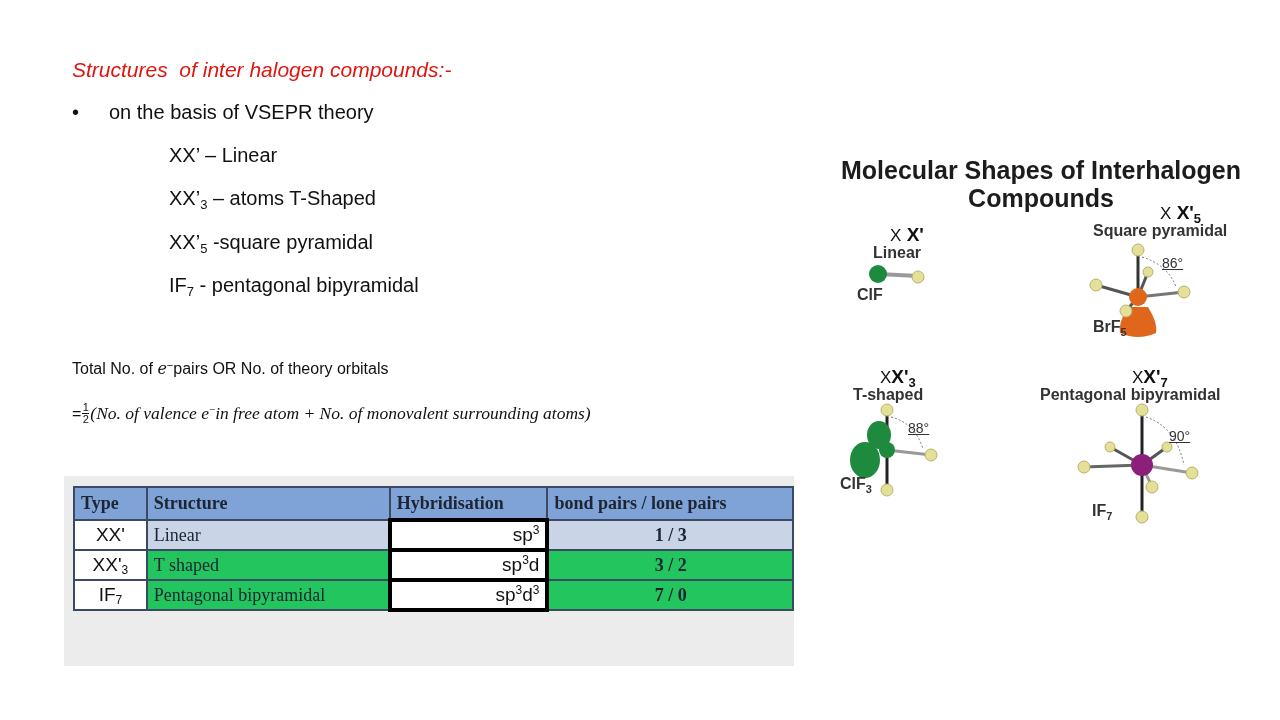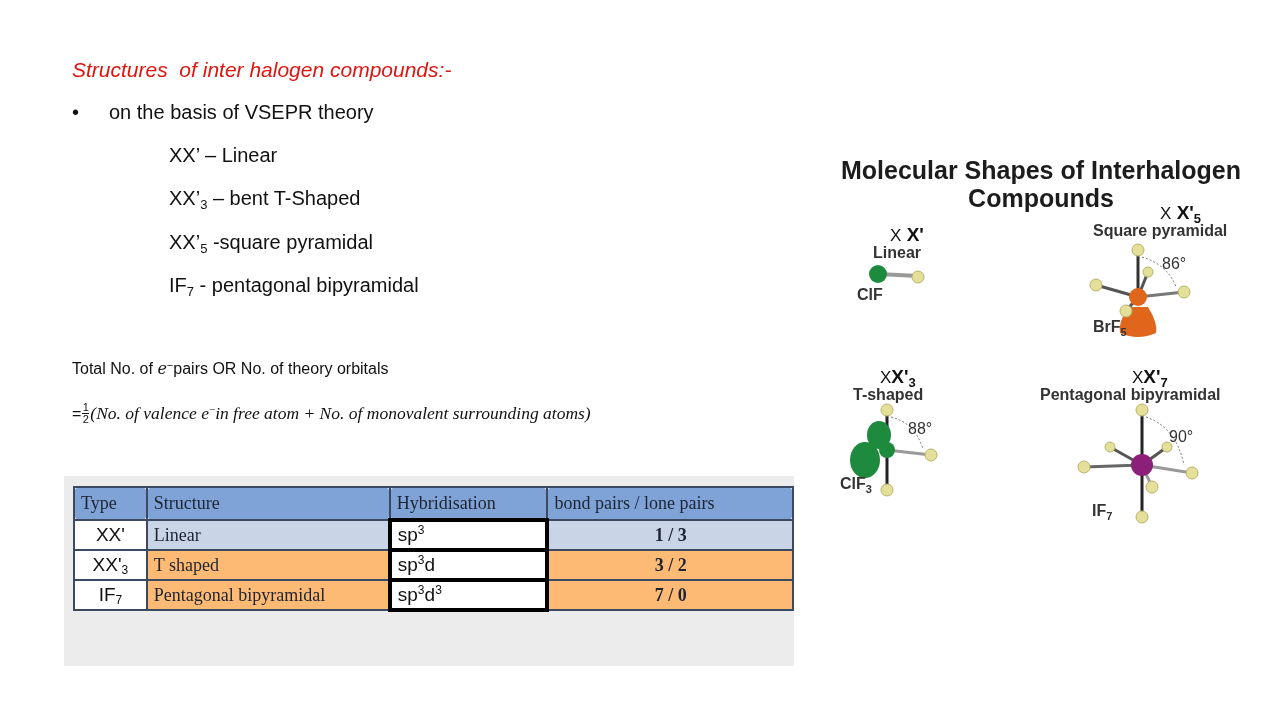--- a/index.html
+++ b/index.html
@@ -36,70 +36,70 @@
     position: absolute; left: 64px; top: 476px; width: 730px; height: 190px;
     background: #ececec;
   }
   table.props {
     position: absolute; left: 9px; top: 10px; border-collapse: collapse;
     font-family: "Liberation Serif", "DejaVu Serif", serif; font-size: 18px; color: #1d2433;
   }
   table.props th, table.props td {
     border: 2px solid #3b4a61; height: 30px; padding: 0 6px; box-sizing: border-box;
   }
-  table.props th { background: #7fa3d6; font-weight: normal; text-align: left; height: 33px; border-radius: 6px; }
+  table.props th { background: #7fa3d6; font-weight: bold; text-align: left; height: 33px; }
   table.props tr.r-light td { background: #c9d5e6; }
-  table.props tr.r-dark td { background: #fdba74; }
+  table.props tr.r-dark td { background: #22c55e; }
   .c-type { width: 73px; }
   .c-struct { width: 244px; }
   .c-hyb { width: 158px; }
   .c-bp { width: 247px; text-align: center; }
   td.type-cell {
     background: #ffffff !important; font-family: "Liberation Sans", sans-serif; font-size: 19px;
     text-align: center; color: #111;
   }
   td.type-cell sub, td.hyb-cell sup { font-size: 12px; line-height: 0; }
   td.type-cell sub { vertical-align: -3px; }
   td.hyb-cell {
     background: #ffffff !important; font-family: "Liberation Sans", sans-serif; font-size: 19px;
-    text-align: left; color: #111; border: 4px solid #000 !important;
+    text-align: right; color: #111; border: 4px solid #000 !important;
   }
   td.hyb-cell sup { vertical-align: 7px; }
   td.bp-cell { text-align: center; font-weight: bold; }
 
   
   .diagram { position: absolute; left: 810px; top: 150px; width: 460px; height: 390px; }
   .diagram-title {
     position: absolute; left: 6px; top: 6px; width: 450px; text-align: center;
     font-size: 25px; font-weight: bold; line-height: 28px; color: #1c1c1c;
   }
   .mol-formula { position: absolute; font-size: 19px; font-weight: bold; color: #111; white-space: nowrap; }
   .mol-formula .light { font-weight: normal; font-size: 17px; }
   .mol-formula sub { font-size: 13px; vertical-align: -4px; line-height: 0; }
   .mol-shape { position: absolute; font-size: 16px; font-weight: bold; color: #333; white-space: nowrap; }
   .mol-name { position: absolute; font-size: 16px; font-weight: bold; color: #333; white-space: nowrap; }
   .mol-name sub { font-size: 11px; vertical-align: -4px; line-height: 0; }
-  .angle { position: absolute; font-size: 16px; color: #333; }
+  .angle { position: absolute; font-size: 14px; color: #333; text-decoration: underline; }
   svg.mol { position: absolute; overflow: visible; }
 </style>
 </head>
 <body>
 
 <div class="title">Structures  of inter halogen compounds:-</div>
 
 <div class="bullet-row">
   <span class="bullet-dot">•</span>
   <span>on the basis of VSEPR theory</span>
 </div>
 
 <div class="sub-item" style="top:144px">
   <span>XX’</span><span> – Linear</span>
 </div>
 <div class="sub-item" style="top:187px">
-  <span>XX’</span><sub>3</sub><span> – bent T-Shaped</span>
+  <span>XX’</span><sub>3</sub><span> – atoms T-Shaped</span>
 </div>
 <div class="sub-item" style="top:231px">
   <span>XX’</span><sub>5</sub><span> -square pyramidal</span>
 </div>
 <div class="sub-item" style="top:274px">
   <span>IF</span><sub>7</sub><span> - pentagonal bipyramidal</span>
 </div>
 
 <div class="formula-label">
   <span>Total No. of </span><i>e</i><sup>−</sup><span>pairs OR No. of theory orbitals</span>

